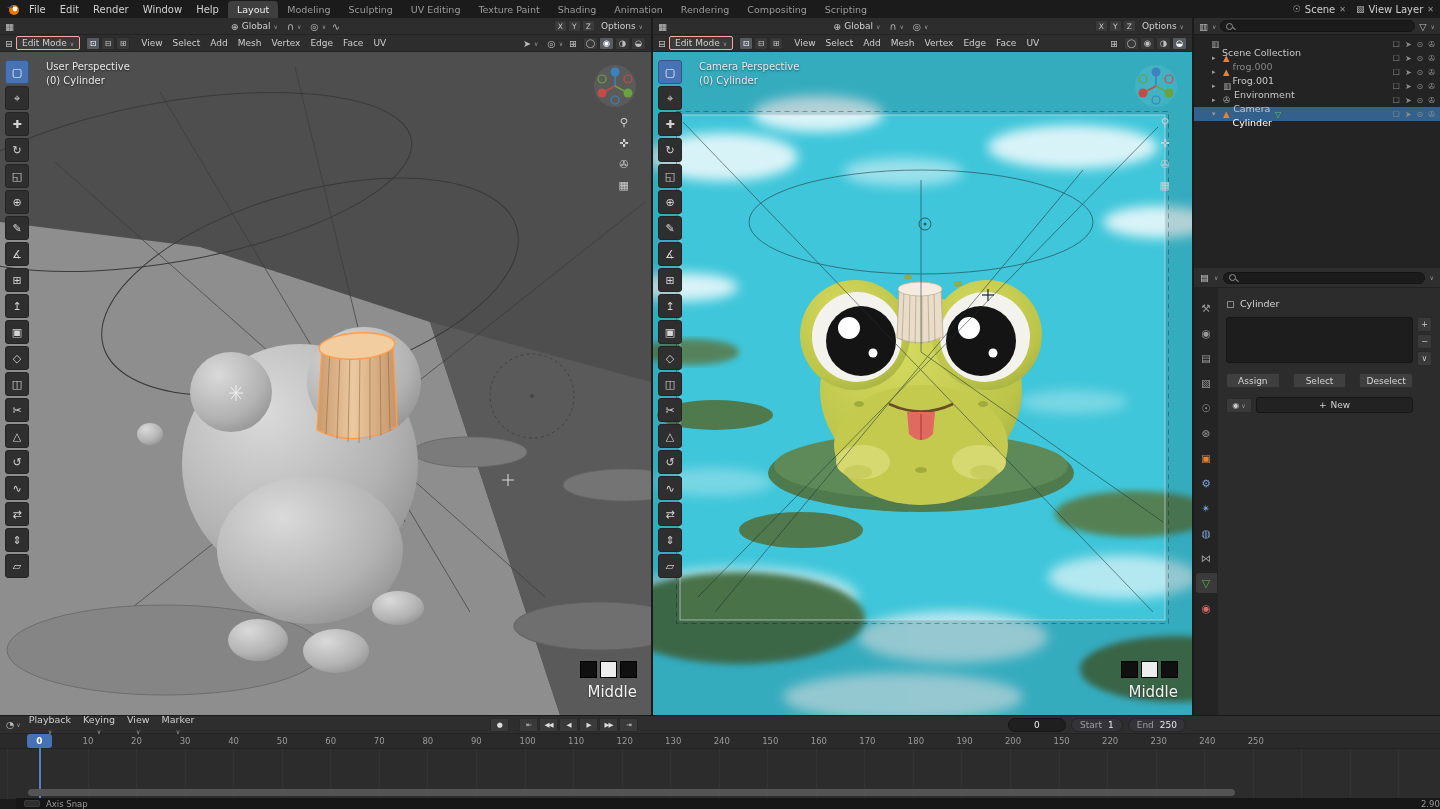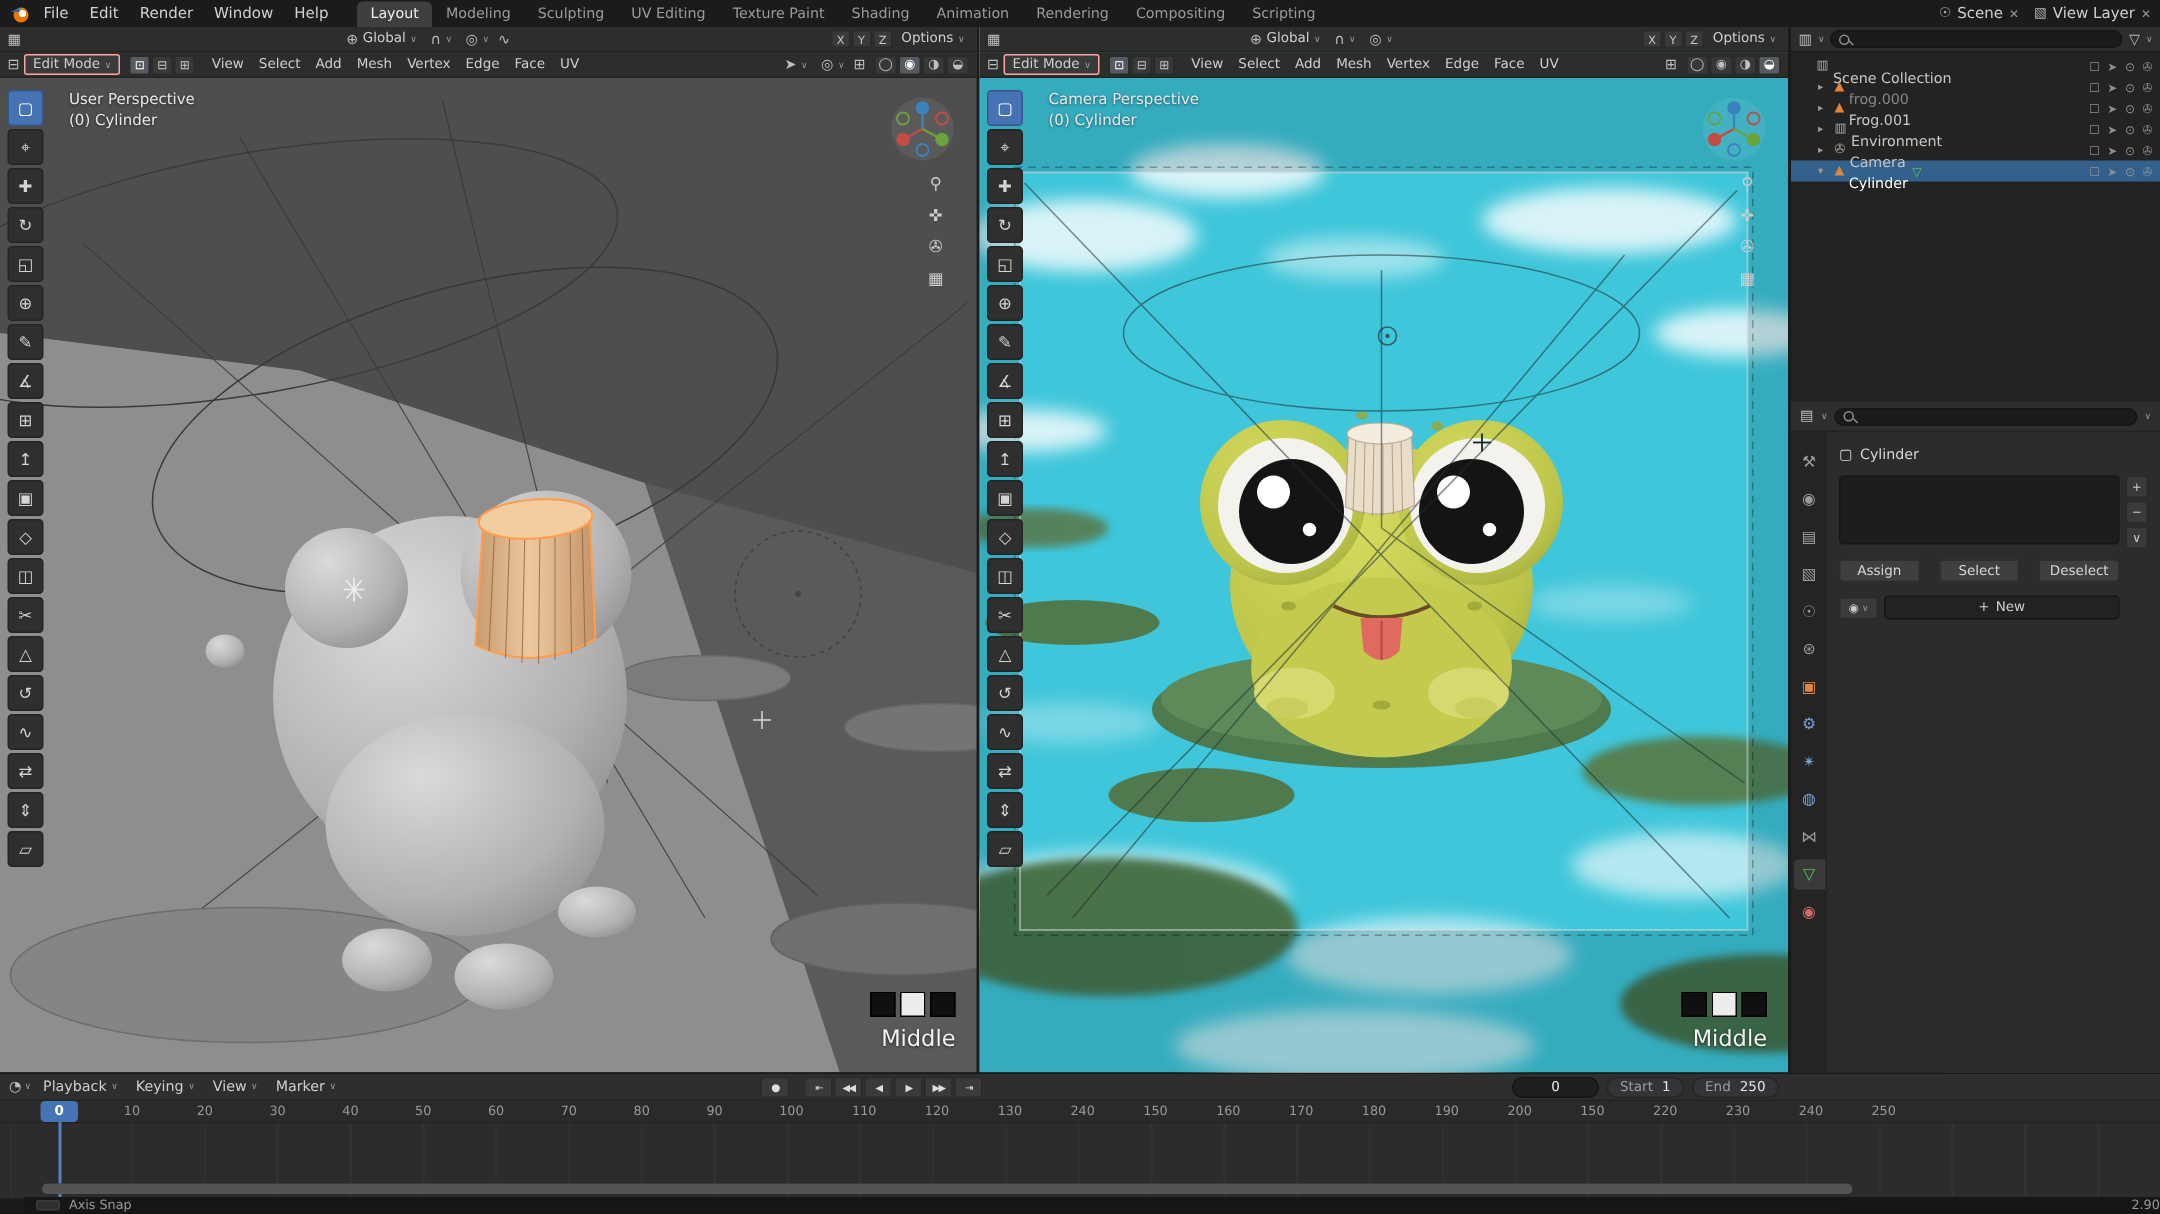--- a/index.html
+++ b/index.html
@@ -3,21 +3,21 @@
 <meta charset="utf-8">
 <style>
 *{margin:0;padding:0;box-sizing:border-box;font-family:"DejaVu Sans",sans-serif;}
 html,body{width:1440px;height:809px;overflow:hidden;background:#111;}
 .app{position:relative;width:1228px;height:809px;background:#1b1b1b;color:#c5c5c5;font-size:10px;}
 
 
 .topbar{position:absolute;left:0;top:0;width:1440px;height:18px;display:flex;align-items:center;gap:2px;padding:0 6px;background:#1b1b1b;z-index:20;}
 .logo{width:14px;height:14px;display:flex;align-items:center;}
 .menu{padding:2px 7px;color:#d2d2d2;border-radius:3px;}
-.wstabs{display:flex;margin-left:10px;height:18px;align-items:flex-end;}
+.wstabs{display:flex;height:18px;align-items:flex-end;}
 .wstab{padding:3px 9px 3px;color:#9b9b9b;font-size:9.5px;border-radius:4px 4px 0 0;white-space:nowrap;}
 .wstab.active{background:#3f3f3f;color:#efefef;}
 .tb-right{margin-left:auto;display:flex;gap:10px;align-items:center;}
 .chip{display:flex;align-items:center;gap:4px;color:#cfcfcf;}
 .chip .ic{color:#b5b5b5;font-size:9px;}
 .chip .x{color:#9a9a9a;font-size:8px;}
 
 
 .vp{position:absolute;top:18px;overflow:hidden;background:#4e4e4e;}
 .vp-left{left:0;width:651px;height:697px;}
@@ -89,21 +89,21 @@
 .btn{flex:1;height:15px;background:#3f3f3f;border:1px solid #2e2e2e;display:flex;align-items:center;justify-content:center;font-size:9px;color:#d6d6d6;}
 .btn:first-child{border-radius:3px 0 0 3px;}
 .btn:last-child{border-radius:0 3px 3px 0;}
 .newrow{display:flex;gap:4px;margin-top:9px;margin-right:19px;align-items:center;}
 .newbtn{flex:1;height:16px;background:#222;border:1px solid #161616;border-radius:3px;display:flex;align-items:center;justify-content:center;gap:4px;color:#cfcfcf;font-size:9px;}
 
 
 .timeline{position:absolute;left:0;top:715px;width:1440px;height:83px;background:#2b2b2b;border-top:1px solid #191919;z-index:15;}
 .tl-header{height:18px;background:#2e2e2e;display:flex;align-items:center;gap:2px;padding:0 6px;font-size:9.5px;border-bottom:1px solid #232323;}
 .tl-menus{display:flex;}
-.tl-menu{display:flex;align-items:center;gap:3px;padding:1px 6px;color:#cfcfcf;}
+.tl-menu{display:flex;align-items:center;gap:3px;padding:1px 6px;color:#cfcfcf;flex-direction:column;}
 .transport{display:flex;gap:1px;margin-left:8px;}
 .tbtn{min-width:19px;height:14px;background:#3a3a3a;border:1px solid #2b2b2b;display:flex;align-items:center;justify-content:center;font-size:6.5px;color:#ddd;padding:0 3px;letter-spacing:-1px;}
 .tbtn.lone{border-radius:2px;margin-left:24px;font-size:7px;}
 .transport .tbtn:first-child{border-radius:2px 0 0 2px;}
 .transport .tbtn:last-child{border-radius:0 2px 2px 0;}
 .hspacer.big{flex:1.4;}
 .tl-right{display:flex;gap:5px;margin-left:auto;margin-right:248px;align-items:center;}
 .framefield{width:58px;height:14px;background:#1f1f1f;border:1px solid #151515;border-radius:8px;display:flex;align-items:center;justify-content:center;color:#eee;font-size:9px;}
 .rangepill{height:14px;background:#343438;border:1px solid #26262a;border-radius:8px;display:flex;align-items:center;gap:6px;padding:0 8px;font-size:9px;}
 .rlab{color:#9d9da4;}

